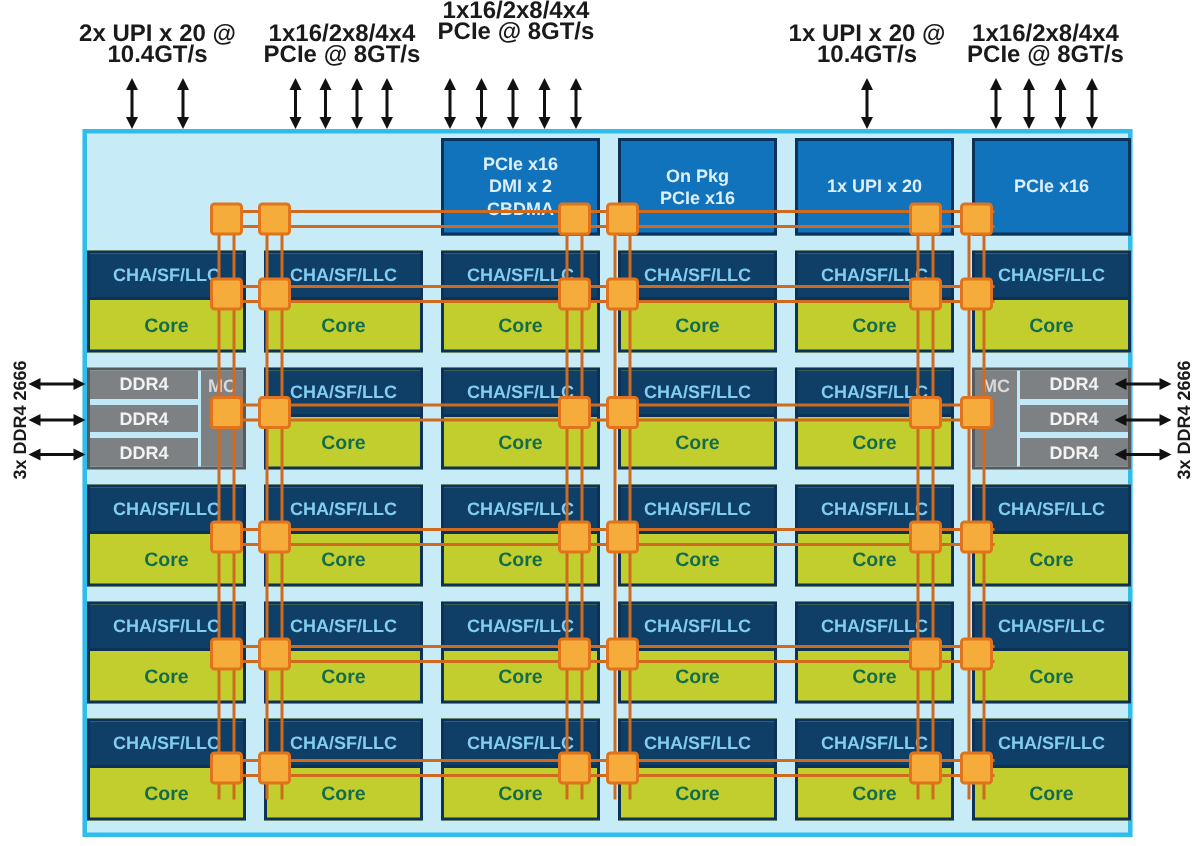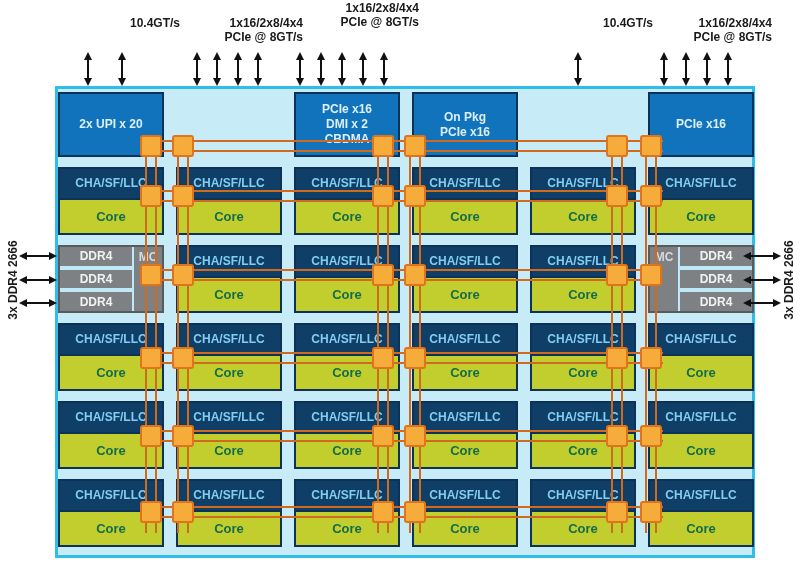--- a/index.html
+++ b/index.html
@@ -1,21 +1,21 @@
 <!DOCTYPE html>
 <html style="--die_bg: #c7ecf8; --die_border: #2fbdec; --io_blue: #1173bc; --tile_border: #0c3257; --cha_navy: #0f3e66; --cha_text: #82cdf1; --core_green: #c2ce2e; --core_text: #136c4c; --ddr_gray: #7e8183; --ddr_border: #595a5c; --ddr_gap: #bfe9f6; --mesh_line: #cf6a1e; --node_fill: #f5ac3a; --node_border: #e0731c; --arrow_black: #111111; --label_text: #1a1a1a;"><head>
 <meta charset="utf-8">
 <style>
   html,body{margin:0;padding:0;background:#fff;}
   #canvas{position:relative;width:800px;height:564px;background:#fff;overflow:hidden;
           font-family:"Liberation Sans",sans-serif;}
   .abs{position:absolute;box-sizing:border-box;}
   .die{background:var(--die_bg);border:3px solid var(--die_border);}
-  .top-label{color:var(--label_text);font-size:12px;line-height:14px;font-weight:bold;
-             text-align:right;width:150px;}
+  .top-label{color:var(--label_text);font-size:16px;line-height:14px;font-weight:bold;
+             text-align:center;width:150px;}
   .varrow{width:10px;height:34px;}
   .varrow .shaft{position:absolute;left:4px;top:6px;bottom:6px;width:2px;background:var(--arrow_black);}
   .varrow::before{content:"";position:absolute;top:0;left:1px;border-left:4px solid transparent;
     border-right:4px solid transparent;border-bottom:8px solid var(--arrow_black);}
   .varrow::after{content:"";position:absolute;bottom:0;left:1px;border-left:4px solid transparent;
     border-right:4px solid transparent;border-top:8px solid var(--arrow_black);}
   .harrow{width:38px;height:10px;}
   .harrow .shaft{position:absolute;top:4px;left:6px;right:6px;height:2px;background:var(--arrow_black);}
   .harrow::before{content:"";position:absolute;left:0;top:1px;border-top:4px solid transparent;
     border-bottom:4px solid transparent;border-right:8px solid var(--arrow_black);}
@@ -44,20 +44,21 @@
               font-size:12px;font-weight:bold;}
 </style>
 </head>
 <body>
 
 <div id="canvas">
   <div class="abs die" style="left:55px;top:86px;width:700px;height:472px;"></div>
   <div class="abs side-label" style="left:-47px;top:273px;">3x DDR4 2666</div>
   <div class="abs side-label" style="left:729px;top:273px;">3x DDR4 2666</div>
 <div class="abs top-label" style="left: 30px; top: 16px;">
+      <div>2x UPI x 20 @</div>
       <div>10.4GT/s</div>
     </div>
     <div class="abs varrow" style="left: 83px; top: 52px;">
       <i class="shaft"></i>
     </div>
     <div class="abs varrow" style="left: 117px; top: 52px;">
       <i class="shaft"></i>
     </div>
     <div class="abs top-label" style="left: 153px; top: 16px;">
       <div>1x16/2x8/4x4</div>
@@ -88,52 +89,53 @@
     <div class="abs varrow" style="left: 337px; top: 52px;">
       <i class="shaft"></i>
     </div>
     <div class="abs varrow" style="left: 358px; top: 52px;">
       <i class="shaft"></i>
     </div>
     <div class="abs varrow" style="left: 379px; top: 52px;">
       <i class="shaft"></i>
     </div>
     <div class="abs top-label" style="left: 503px; top: 16px;">
+      <div>1x UPI x 20 @</div>
       <div>10.4GT/s</div>
     </div>
     <div class="abs varrow" style="left: 573px; top: 52px;">
       <i class="shaft"></i>
     </div>
     <div class="abs top-label" style="left: 622px; top: 16px;">
       <div>1x16/2x8/4x4</div>
       <div>PCIe @ 8GT/s</div>
     </div>
     <div class="abs varrow" style="left: 659px; top: 52px;">
       <i class="shaft"></i>
     </div>
     <div class="abs varrow" style="left: 681px; top: 52px;">
       <i class="shaft"></i>
     </div>
     <div class="abs varrow" style="left: 702px; top: 52px;">
       <i class="shaft"></i>
     </div>
     <div class="abs varrow" style="left: 723px; top: 52px;">
       <i class="shaft"></i>
-    </div>
-    <div class="abs io-block" style="left: 58px; top: 92px; width: 106px; height: 65px;">
-      <div>2x UPI x 20</div>
     </div>
     <div class="abs io-block" style="left: 294px; top: 92px; width: 106px; height: 65px;">
       <div>PCIe x16</div>
       <div>DMI x 2</div>
       <div>CBDMA</div>
     </div>
     <div class="abs io-block" style="left: 412px; top: 92px; width: 106px; height: 65px;">
       <div>On Pkg</div>
       <div>PCIe x16</div>
+    </div>
+    <div class="abs io-block" style="left: 530px; top: 92px; width: 106px; height: 65px;">
+      <div>1x UPI x 20</div>
     </div>
     <div class="abs io-block" style="left: 648px; top: 92px; width: 106px; height: 65px;">
       <div>PCIe x16</div>
     </div>
     <div class="abs tile" style="left: 58px; top: 167px; width: 106px; height: 68px;">
       <div class="cha">CHA/SF/LLC</div>
       <div class="core">Core</div>
     </div>
     <div class="abs tile" style="left: 176px; top: 167px; width: 106px; height: 68px;">
       <div class="cha">CHA/SF/LLC</div>

